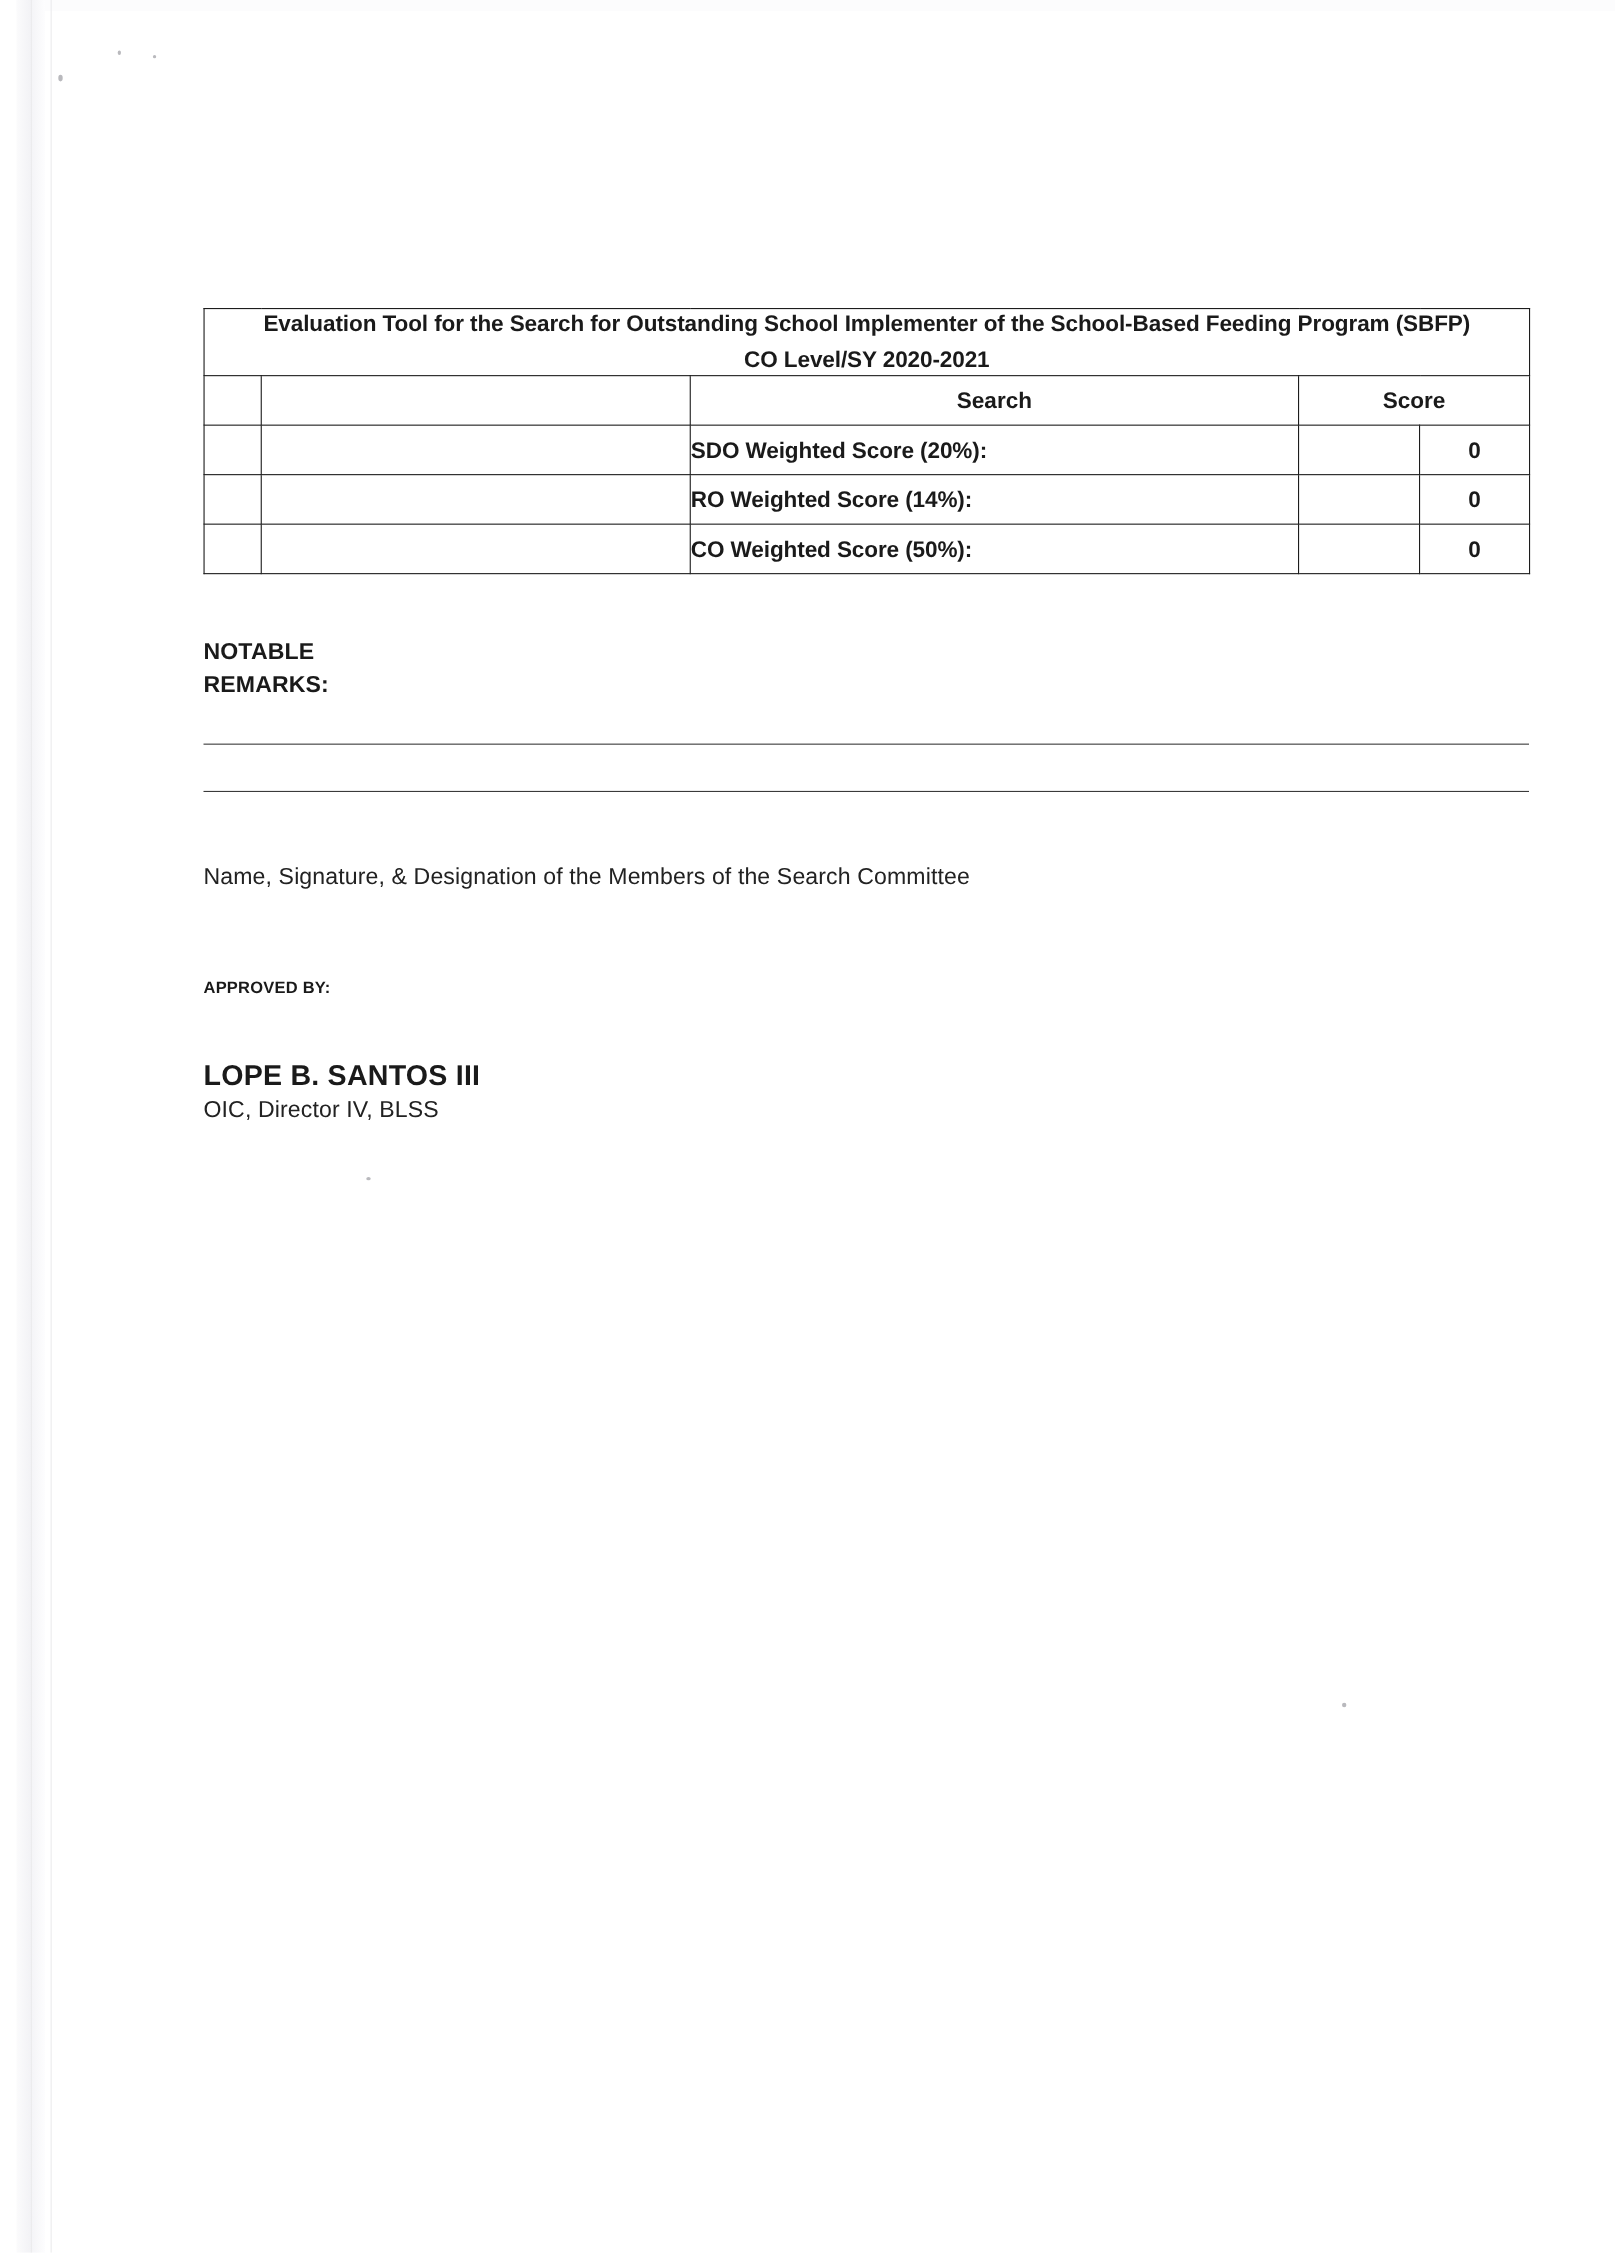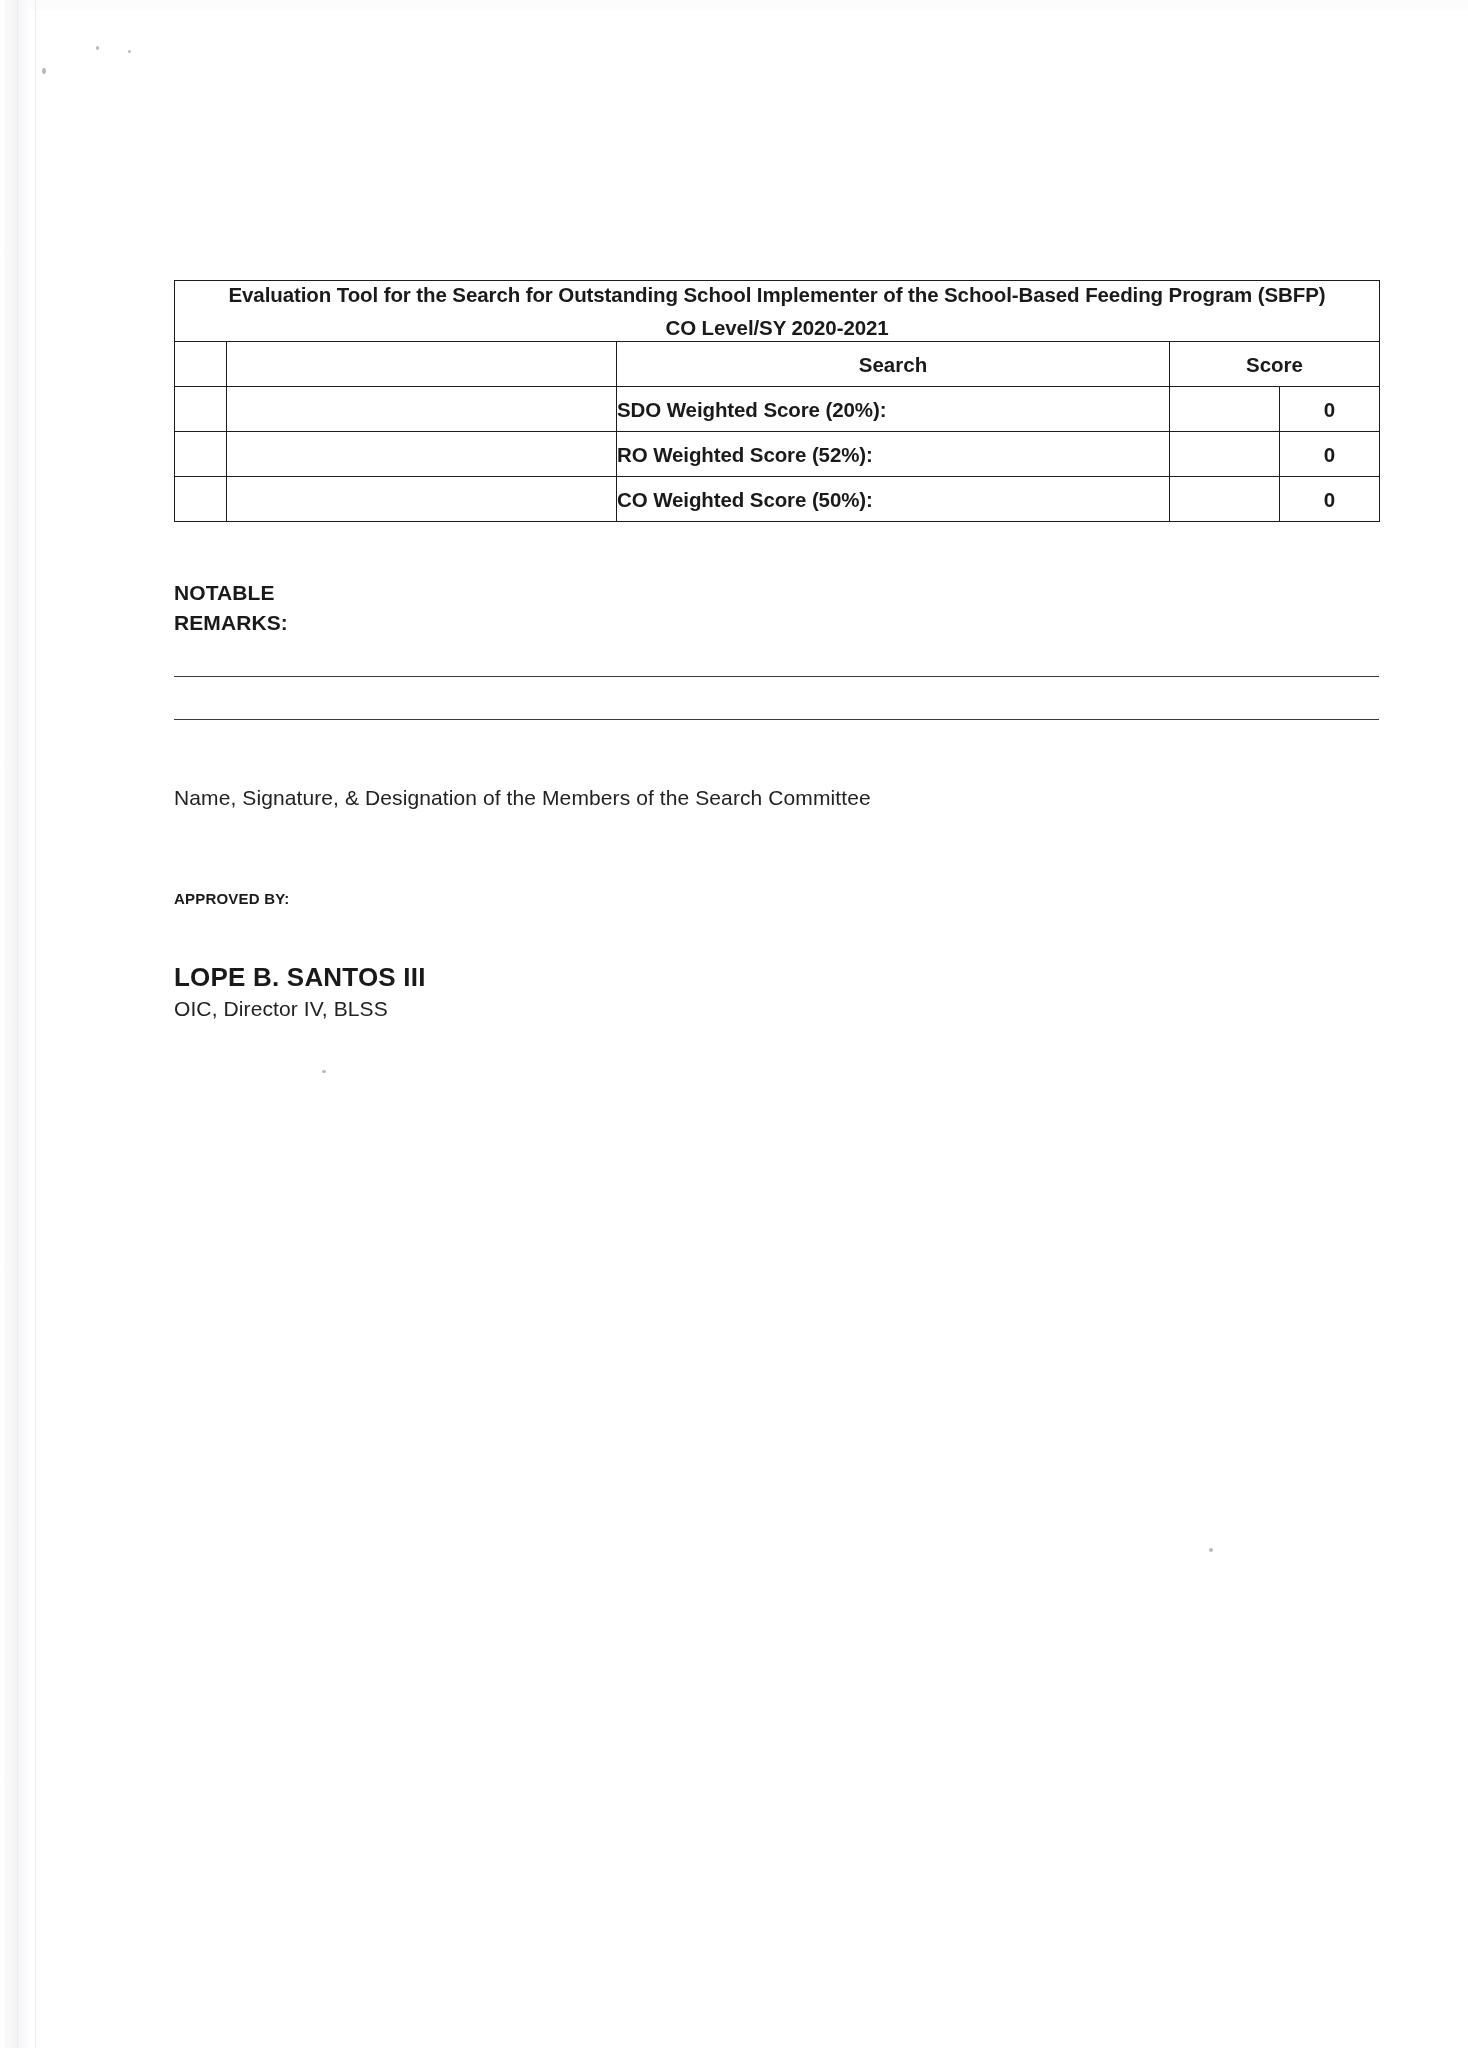--- a/index.html
+++ b/index.html
@@ -44,21 +44,21 @@
     position: absolute;
     left: 0; top: 0;
     width: 1468px; height: 10px;
     background: #fcfcfd;
     pointer-events: none;
   }
 
   
   .page {
     position: absolute;
-    left: 4px; top: 0;
+    left: 15px; top: 0;
     width: 1232px; height: 2048px;
   }
 
   
   .eval-table {
     position: absolute;
     left: 170px;
     top: 280px;
     width: 1205px;
     border-collapse: collapse;
@@ -212,21 +212,21 @@
         <td class="row-cell blank-cell"></td>
         <td class="row-cell blank-cell"></td>
         <td class="row-cell label-cell">SDO Weighted Score (20%):</td>
         <td class="row-cell blank-cell"></td>
         <td class="row-cell score-cell">0</td>
       </tr>
 
       <tr>
         <td class="row-cell blank-cell"></td>
         <td class="row-cell blank-cell"></td>
-        <td class="row-cell label-cell">RO Weighted Score (52%):</td>
+        <td class="row-cell label-cell">RO Weighted Score (14%):</td>
         <td class="row-cell blank-cell"></td>
         <td class="row-cell score-cell">0</td>
       </tr>
 
       <tr>
         <td class="row-cell blank-cell"></td>
         <td class="row-cell blank-cell"></td>
         <td class="row-cell label-cell">CO Weighted Score (50%):</td>
         <td class="row-cell blank-cell"></td>
         <td class="row-cell score-cell">0</td>

